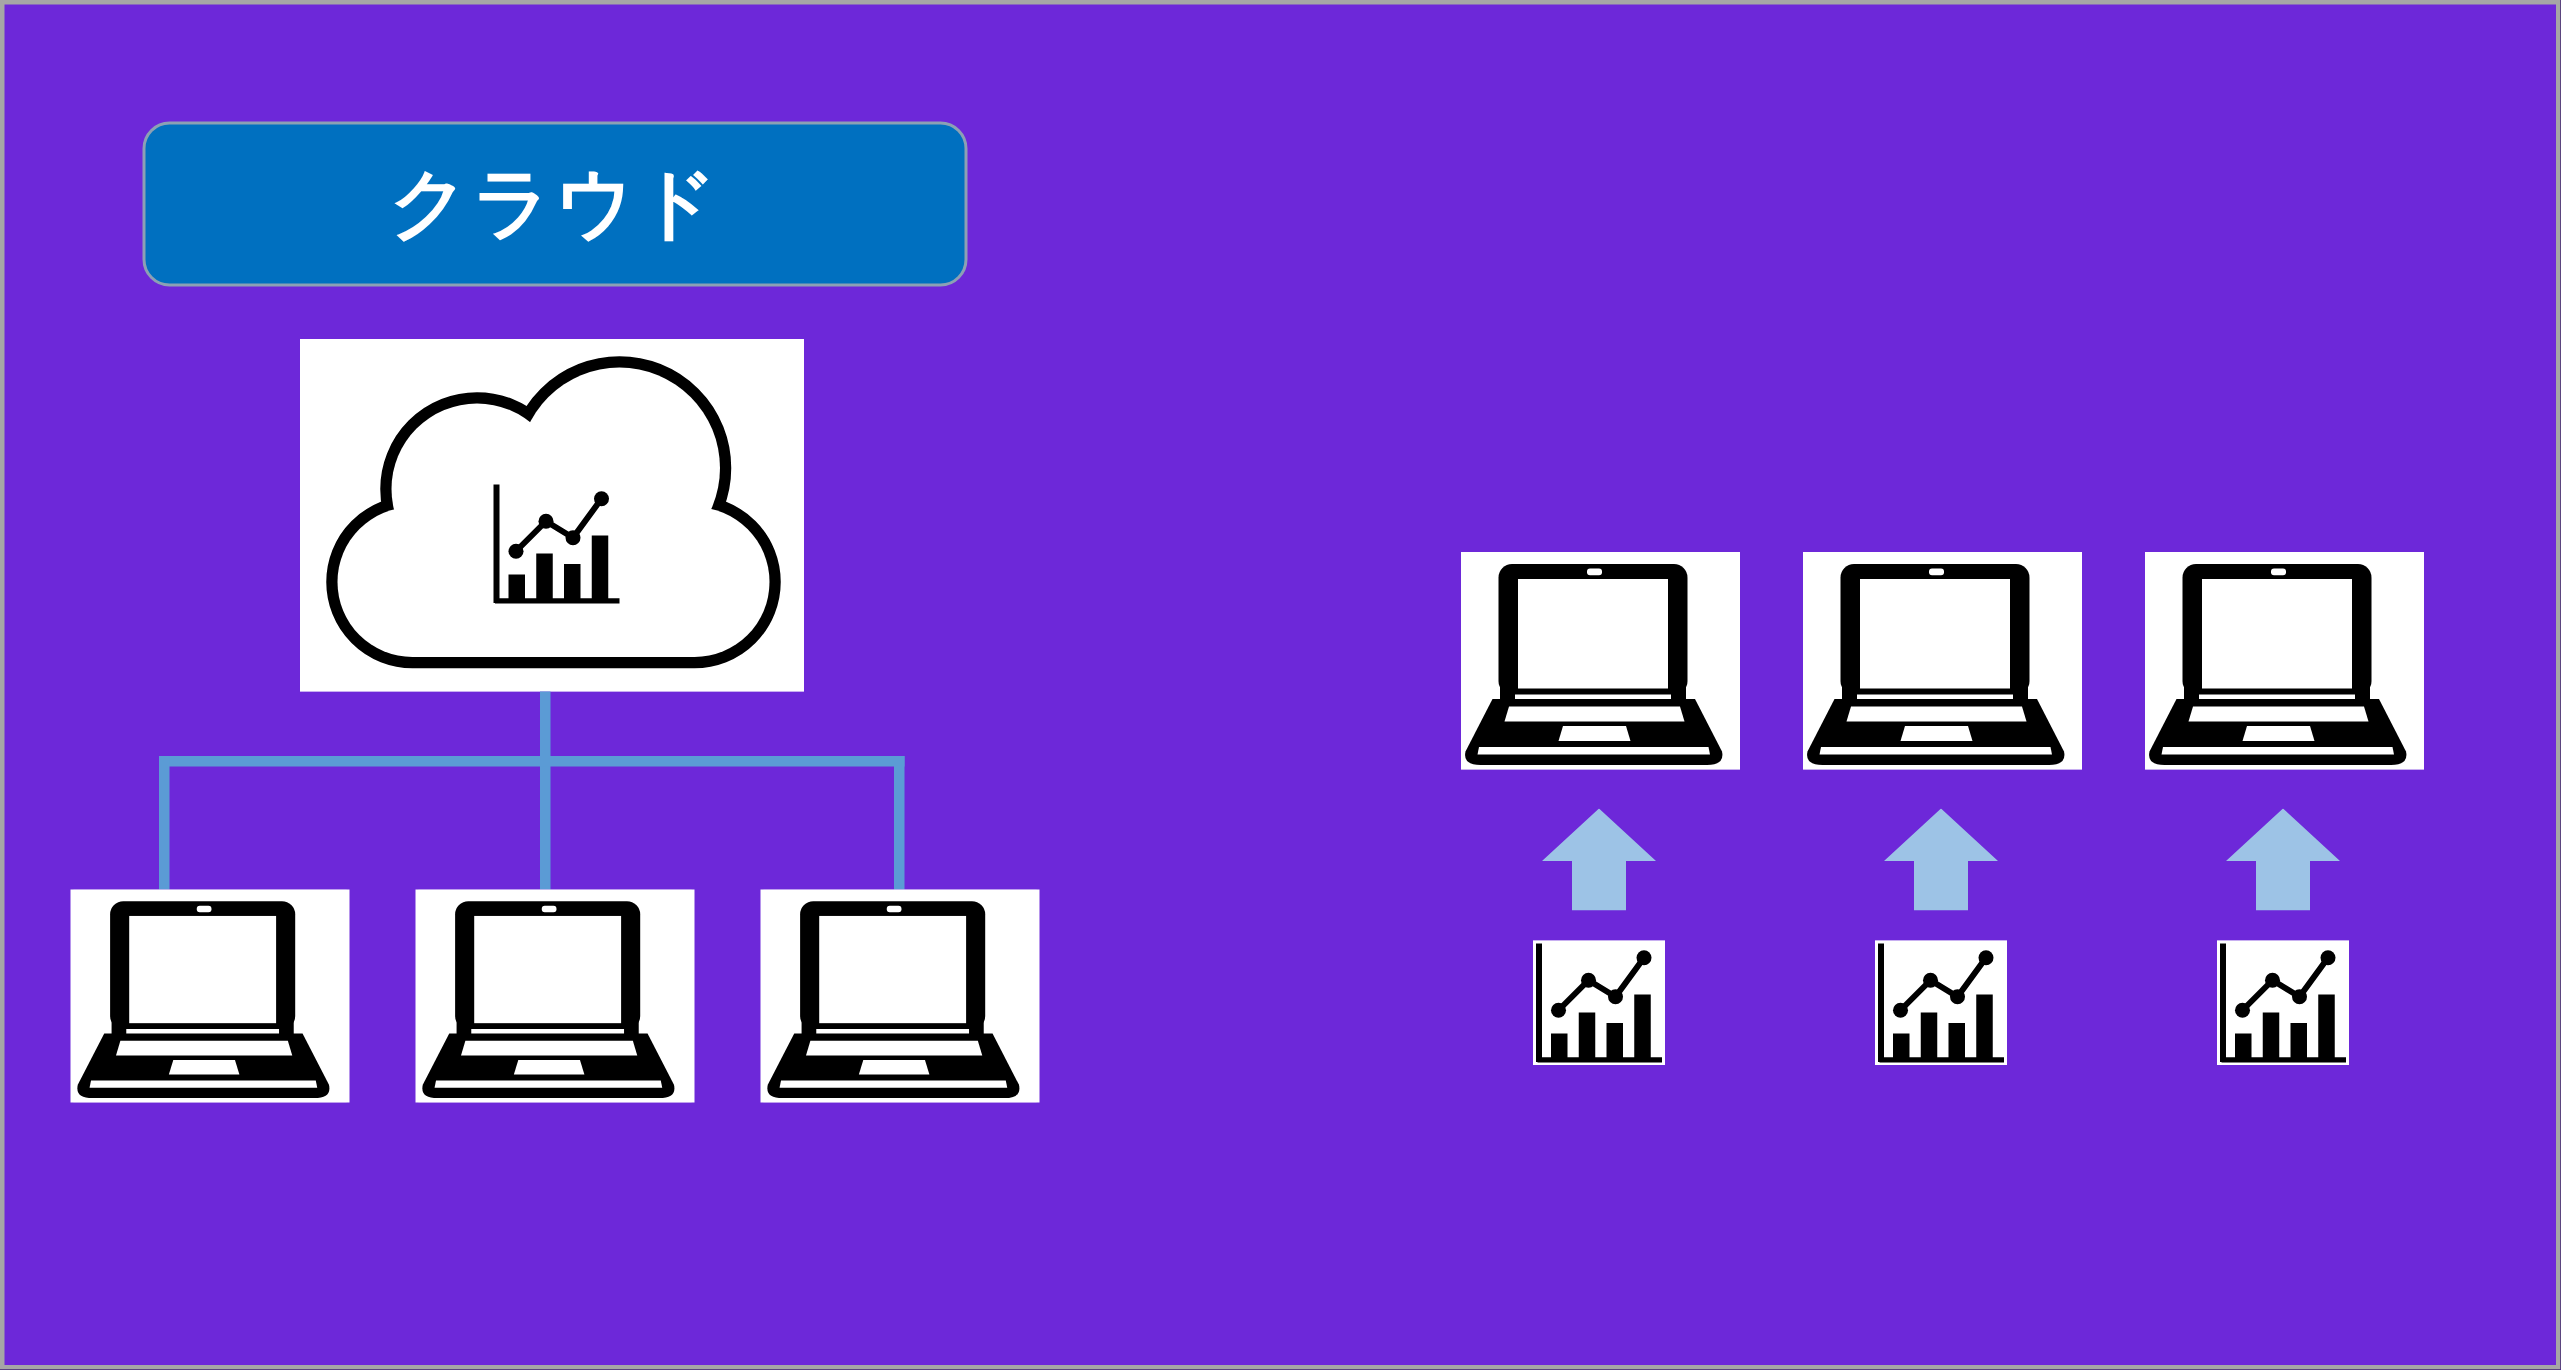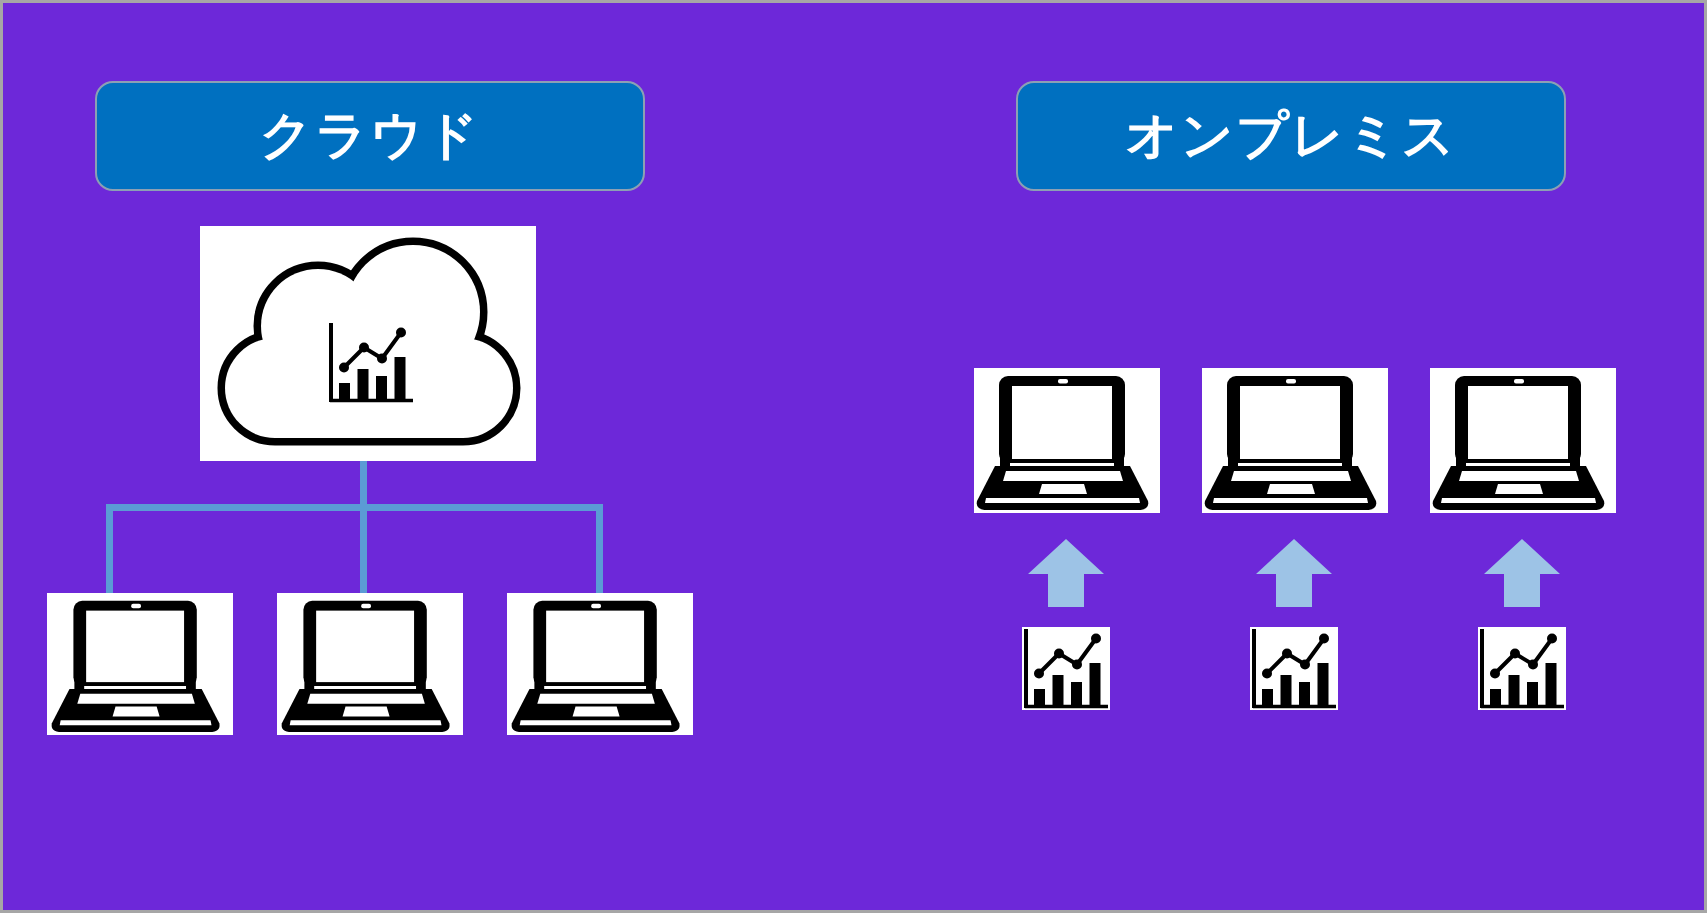--- a/index.html
+++ b/index.html
@@ -103,23 +103,20 @@
 
       <symbol id="sym-arrow-up" viewBox="0 0 76 68">
         <polygon points="38,0 76,35 56,35 56,68 20,68 20,35 0,35" fill="#9DC3E6"></polygon>
       </symbol>
     </defs>
   </svg>
 
   <div class="header" id="header-cloud">
     <span>クラウド</span>
   </div>
-  <div class="header" id="header-onprem">
-    <span>オンプレミス</span>
-  </div>
 
   <div class="panel" id="cloud-panel">
     <svg>
         <use href="#sym-cloud"></use>
       </svg>
   </div>
 
   <div class="conn" id="conn-stub"></div>
   <div class="conn" id="conn-hline"></div>
   <div class="conn" id="conn-drop-1"></div>

